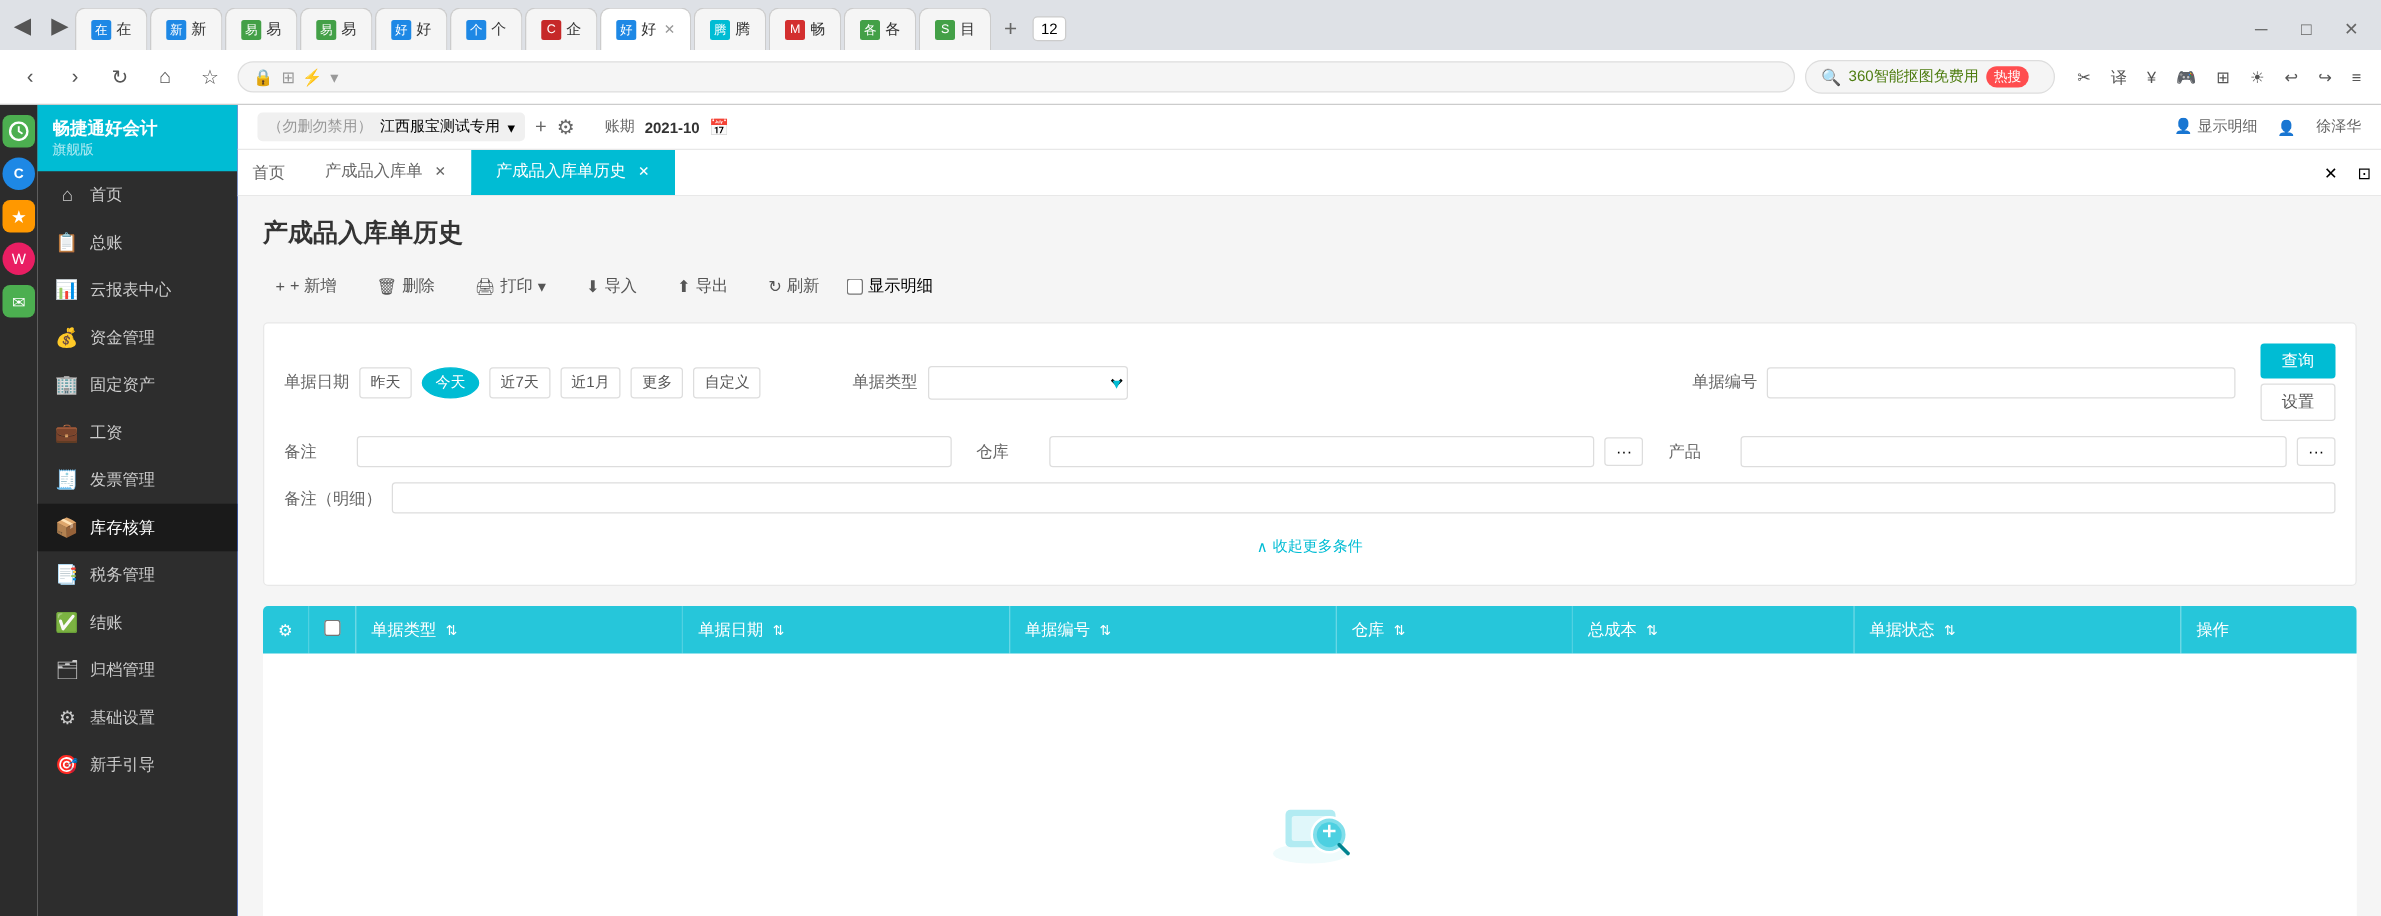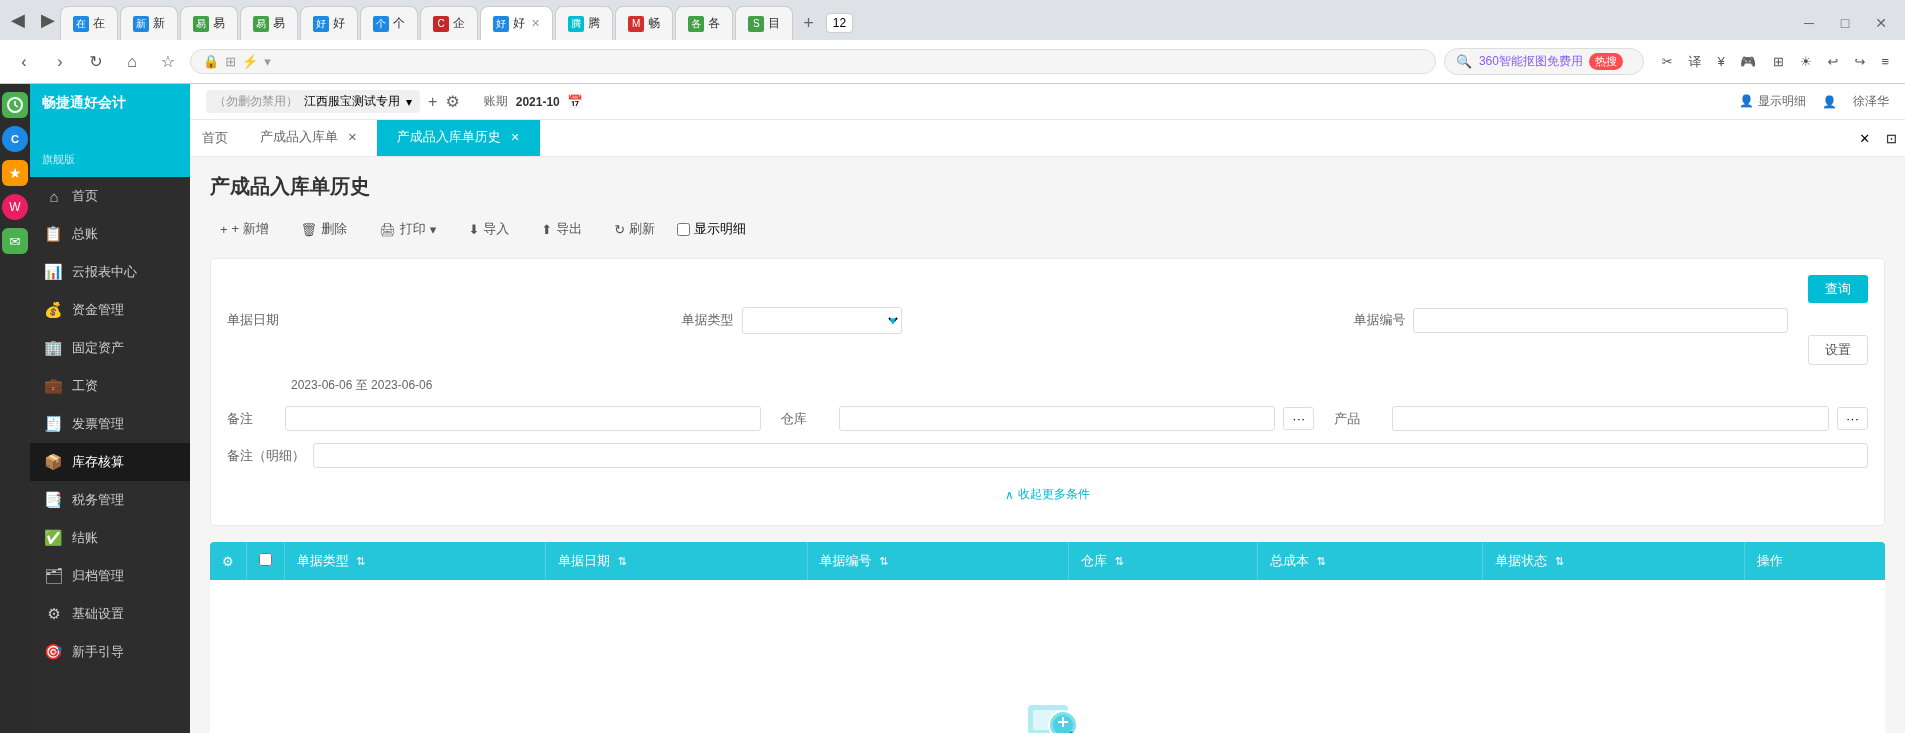--- a/index.html
+++ b/index.html
@@ -31,21 +31,21 @@
     .app-layout { display: flex; height: calc(733px - 84px); }
 
     
     .app-sidebar { width: 30px; background: #2c2c2c; display: flex; flex-direction: column; align-items: center; padding: 8px 0; gap: 8px; }
     .app-icon { width: 26px; height: 26px; border-radius: 6px; display: flex; align-items: center; justify-content: center; cursor: pointer; font-size: 14px; }
 
     
     .nav-sidebar { width: 160px; background: #2d2d2d; color: #ccc; display: flex; flex-direction: column; }
     .nav-logo { background: #00bcd4; padding: 10px 12px; display: flex; flex-direction: column; }
     .nav-logo-title { color: #fff; font-size: 14px; font-weight: bold; }
-    .nav-logo-sub { color: rgba(255,255,255,0.7); font-size: 11px; margin-top: 40px; }
+    .nav-logo-sub { color: rgba(255,255,255,0.7); font-size: 11px; }
     .nav-item { display: flex; align-items: center; padding: 10px 14px; cursor: pointer; gap: 8px; font-size: 13px; color: #ccc; }
     .nav-item.active { background: #1a1a1a; color: #fff; }
     .nav-item-icon { font-size: 15px; width: 20px; text-align: center; }
 
     
     .main-content { flex: 1; background: #1d4ed8; display: flex; flex-direction: column; overflow: hidden; }
 
     
     .content-header { background: #fff; padding: 6px 16px; display: flex; align-items: center; gap: 8px; border-bottom: 1px solid #e8e8e8; }
     .company-selector { display: flex; align-items: center; gap: 6px; background: #f0f0f0; padding: 3px 8px; border-radius: 4px; cursor: pointer; font-size: 12px; }
@@ -73,21 +73,21 @@
     .search-row { display: flex; align-items: center; margin-bottom: 12px; gap: 20px; }
     .search-field { display: flex; align-items: center; gap: 8px; flex: 1; }
     .search-label { font-size: 13px; color: #666; white-space: nowrap; min-width: 50px; }
     .date-row { display: flex; align-items: center; gap: 8px; }
     .date-btn { padding: 3px 8px; font-size: 12px; border: 1px solid #ddd; border-radius: 3px; cursor: pointer; background: #fff; color: #555; }
     .date-btn.active { background: #00bcd4; color: #fff; border-color: #00bcd4; border-radius: 50%; padding: 3px 10px; }
     .select-field { width: 160px; padding: 4px 8px; border: 1px solid #ddd; border-radius: 3px; font-size: 13px; background: #fff; }
     .input-field { flex: 1; padding: 4px 8px; border: 1px solid #ddd; border-radius: 3px; font-size: 13px; }
     .ellipsis-btn { padding: 3px 8px; border: 1px solid #ddd; border-radius: 3px; cursor: pointer; font-size: 13px; background: #fff; }
     .query-btn { background: #00bcd4; color: #fff; padding: 5px 8px; border: none; border-radius: 3px; cursor: pointer; font-size: 13px; }
-    .settings-btn { background: #fff; color: #555; padding: 5px 16px; border: 1px solid #ddd; border-radius: 3px; cursor: pointer; font-size: 13px; margin-top: 28px; }
+    .settings-btn { background: #fff; color: #555; padding: 5px 16px; border: 1px solid #ddd; border-radius: 3px; cursor: pointer; font-size: 13px; }
     .collapse-btn { display: flex; align-items: center; gap: 4px; color: #00bcd4; font-size: 12px; cursor: pointer; justify-content: center; padding: 6px; }
 
     
     .data-table { width: 100%; border-collapse: collapse; background: #fff; border-radius: 4px; overflow: hidden; }
     .table-header { background: #26c6da; }
     .table-header th { padding: 10px 12px; font-size: 13px; color: #fff; font-weight: normal; text-align: left; white-space: nowrap; border-right: 1px solid rgba(255,255,255,0.2); }
     .table-header th:last-child { border-right: none; }
     .sort-icon { margin-left: 4px; font-size: 11px; }
     .th-gear { width: 36px; text-align: center; }
     .th-check { width: 36px; text-align: center; }
@@ -174,21 +174,21 @@
 
     <div class="url-bar">
       <span class="url-lock">🔒</span>
       <span style="color:#999;">⊞</span>
       <span style="color:#ffa000;">⚡</span>
       <span style="color:#999;">▾</span>
     </div>
 
     <div class="search-bar">
       <span style="color:#999;">🔍</span>
-      <span style="font-size:12px;color:#8b5cf6;">360智能抠图免费用</span>
+      <span style="font-size:12px;color:#4d7c0f;">360智能抠图免费用</span>
       <span class="hot-badge">热搜</span>
     </div>
 
     <div class="toolbar-icons">
       <span class="toolbar-icon">✂</span>
       <span class="toolbar-icon">译</span>
       <span class="toolbar-icon">¥</span>
       <span class="toolbar-icon">🎮</span>
       <span class="toolbar-icon">⊞</span>
       <span class="toolbar-icon">☀</span>
@@ -354,20 +354,28 @@
           <span>显示明细</span>
         </label>
       </div>
 
       <div class="search-panel">
 
         <div class="search-row">
 
           <div class="search-field">
             <span class="search-label">单据日期</span>
+            <div class="date-row">
+              <button class="date-btn">昨天</button>
+              <button class="date-btn active">今天</button>
+              <button class="date-btn">近7天</button>
+              <button class="date-btn">近1月</button>
+              <button class="date-btn">更多</button>
+              <button class="date-btn">自定义</button>
+            </div>
           </div>
 
           <div class="search-field" style="flex: 1.5;">
             <span class="search-label">单据类型</span>
             <select class="select-field">
               <option value=""></option>
             </select>
             <span style="color:#00bcd4;margin-left:-20px;">▾</span>
           </div>
 
@@ -375,21 +383,20 @@
             <span class="search-label">单据编号</span>
             <input type="text" class="input-field" style="">
           </div>
 
           <div style="display:flex;flex-direction:column;gap:4px;">
             <button class="query-btn">查询</button>
             <button class="settings-btn">设置</button>
           </div>
         </div>
 
-        <div style="margin-left:64px;margin-bottom:12px;font-size:12px;color:#666;">2023-06-06 至 2023-06-06</div>
 
         <div class="search-row">
           <div class="search-field">
             <span class="search-label">备注</span>
             <input type="text" class="input-field" style="width: 280px;">
           </div>
           <div class="search-field">
             <span class="search-label">仓库</span>
             <input type="text" class="input-field" style="width: 160px;">
             <button class="ellipsis-btn">···</button>

